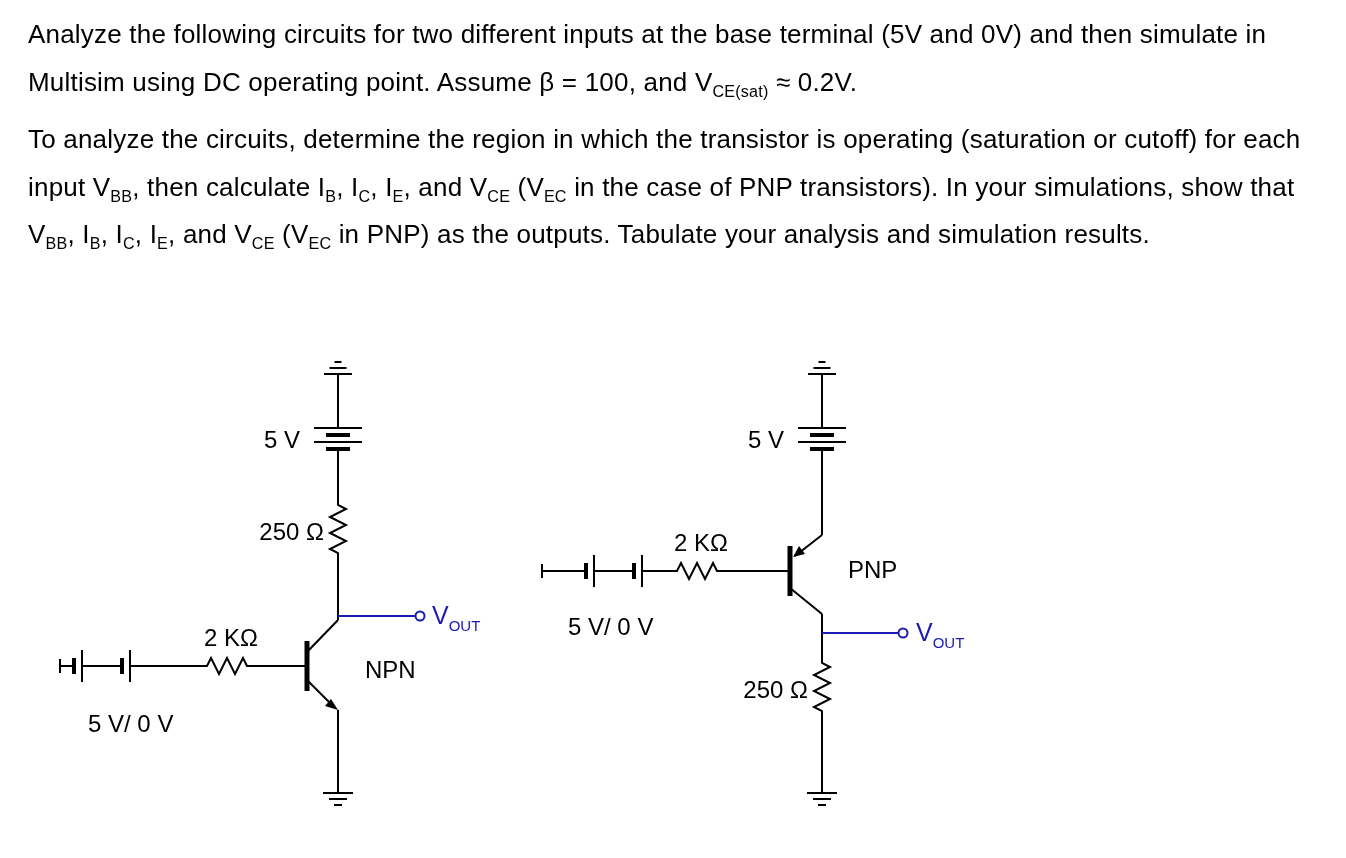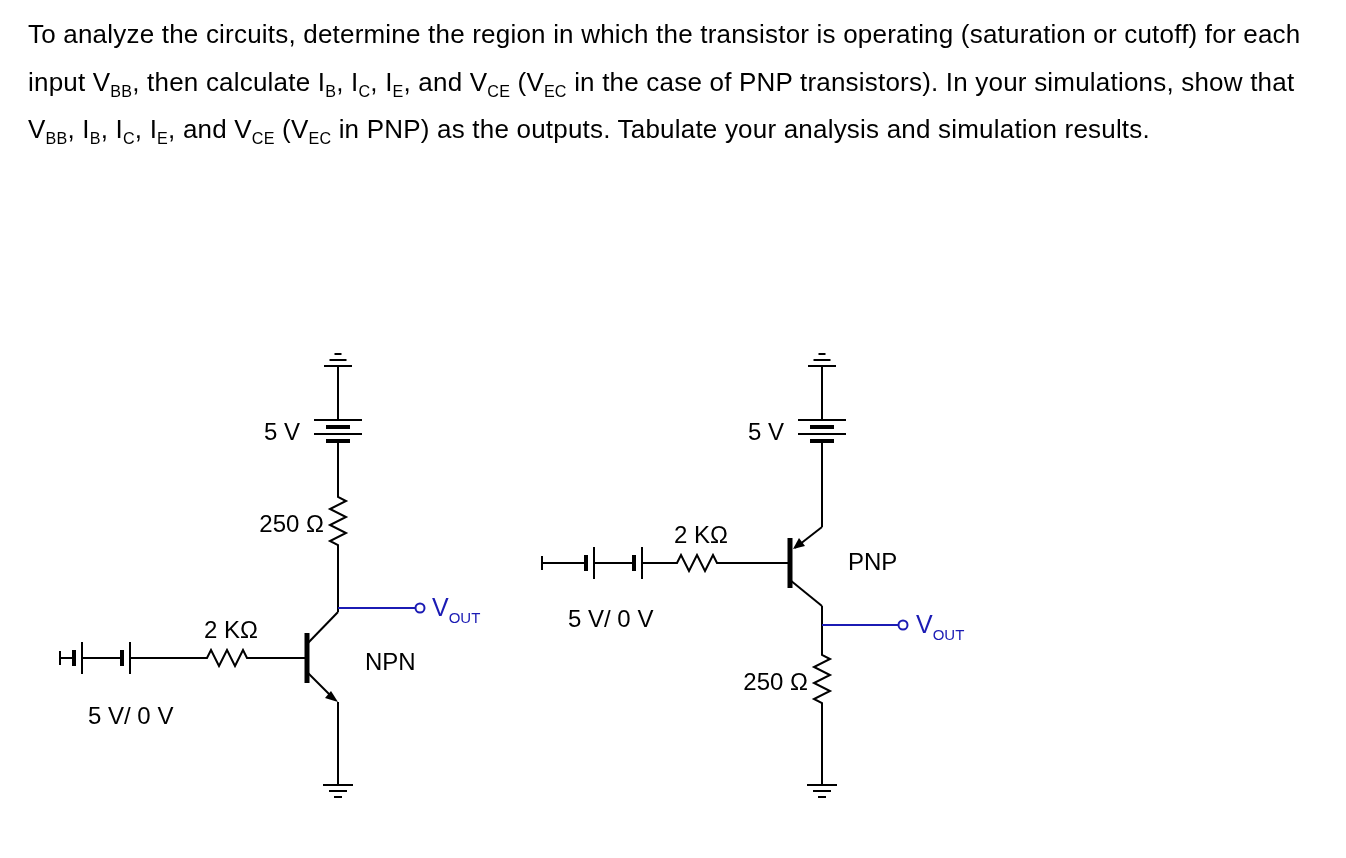--- a/index.html
+++ b/index.html
@@ -6,39 +6,40 @@
   html,body { width:1346px; height:858px; background:#ffffff; color:#000;
               font-family:"Liberation Sans", sans-serif; }
   body { position:relative; overflow:hidden; }
 
   .text-block { position:absolute; top:0; left:0; width:1346px;
                 padding:11px 22px 0 28px; font-size:26px; line-height:47.5px;
                 letter-spacing:0.2px; }
   .text-block p + p { margin-top:10px; }
   sub { font-size:0.62em; line-height:0; }
 
-  .circuits { position:absolute; top:340px; left:0; width:1065px; height:498px; }
+  .circuits { position:absolute; top:348px; left:0; width:1065px; height:498px; }
   svg.circuit { position:absolute; top:0; font-family:"Liberation Sans", sans-serif; }
 
   .wire  { stroke:#000; stroke-width:2;   fill:none; }
   .thick { stroke:#000; stroke-width:4;   fill:none; }
   .bar   { stroke:#000; stroke-width:5;   fill:none; }
   .ink   { fill:#000; stroke:none; }
   .blue-wire { stroke:var(--accent,#1b1bb4); stroke-width:2; fill:none; }
   .blue-term { stroke:var(--accent,#1b1bb4); stroke-width:2; fill:#fff; }
   .clabel { font-size:24px; fill:#000; }
   .vout   { font-size:25px; fill:var(--accent,#1b1bb4); }
   .voutsub{ font-size:15px; }
 </style>
 </head>
 <body>
 
 <div class="page">
 
   <div class="text-block">
+    <p>Analyze the following circuits for two different inputs at the base terminal (5V and 0V) and then simulate in Multisim using DC operating point. Assume β = 100, and V<sub>CE(sat)</sub> ≈ 0.2V.</p>
     <p>To analyze the circuits, determine the region in which the transistor is operating (saturation or cutoff) for each input V<sub>BB</sub>, then calculate I<sub>B</sub>, I<sub>C</sub>, I<sub>E</sub>, and V<sub>CE</sub> (V<sub>EC</sub> in the case of PNP transistors). In your simulations, show that V<sub>BB</sub>, I<sub>B</sub>, I<sub>C</sub>, I<sub>E</sub>, and V<sub>CE</sub> (V<sub>EC</sub> in PNP) as the outputs. Tabulate your analysis and simulation results.</p>
   </div>
 
   <div class="circuits">
 
     <svg class="circuit" style="left:30px;" width="470" height="480" viewBox="0 0 470 480">
       <g class="wire">
         <line x1="294" y1="26" x2="322" y2="26"></line>
         <line x1="299.5" y1="20" x2="316.5" y2="20"></line>
         <line x1="304.5" y1="14" x2="311.5" y2="14"></line>

